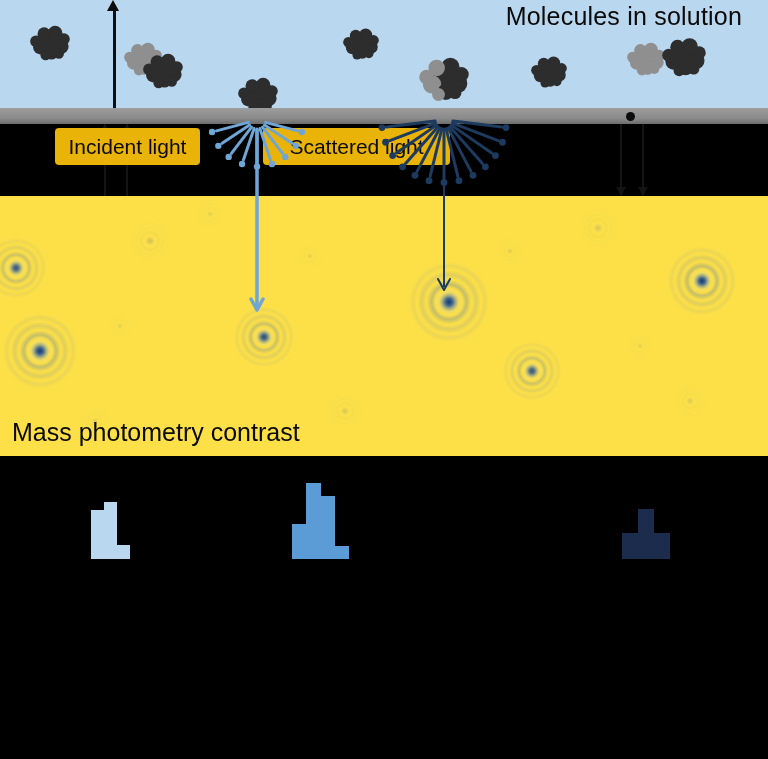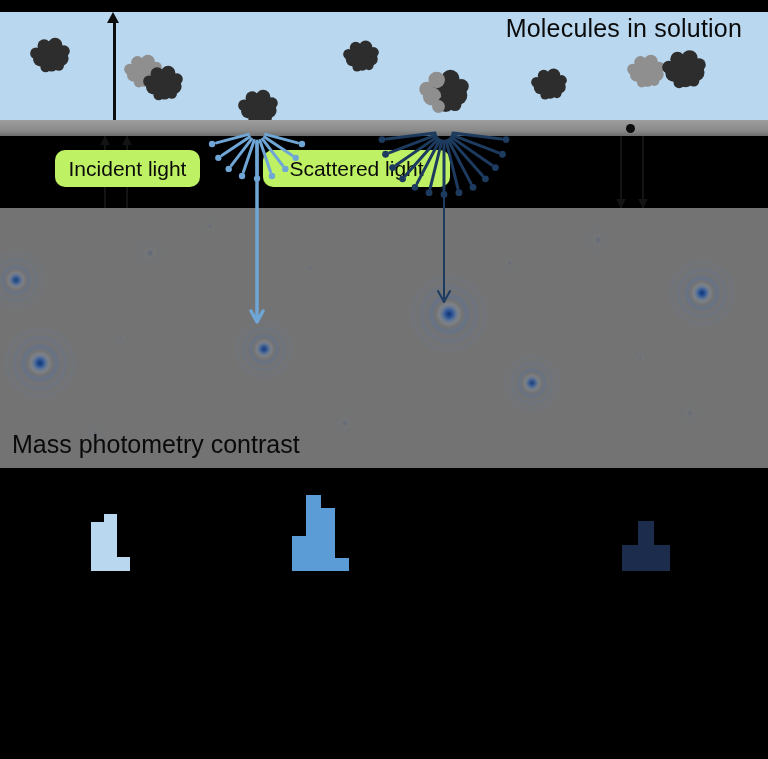--- a/index.html
+++ b/index.html
@@ -1,34 +1,34 @@
 <!DOCTYPE html>
 <html><head>
 <meta charset="utf-8">
 <style>
   html,body{margin:0;padding:0;background:#000;}
   .canvas{position:relative;width:768px;height:559px;background:#000;overflow:hidden;
-          font-family:"Liberation Sans",sans-serif;margin:12px auto;text-decoration:underline;}
+          font-family:"Liberation Sans",sans-serif;margin:0 auto;text-decoration:underline;}
   .solution{position:absolute;left:0;top:0;width:768px;height:108px;}
   .solution-title{position:absolute;top:2px;right:26px;font-size:25px;color:#0a0a0a;letter-spacing:.2px;}
   .surface{position:absolute;left:0;top:108px;width:768px;height:16px;
            background:linear-gradient(#9d9d9d,#8a8a8a 65%,#6d6d6d);z-index:1;}
   .up-line{position:absolute;left:113px;top:8px;width:3px;height:101px;background:#0d0d0d;}
   .up-head{position:absolute;left:107px;top:0;width:0;height:0;
            border-left:6px solid transparent;border-right:6px solid transparent;
            border-bottom:11px solid #0d0d0d;}
   .vline{position:absolute;width:2px;height:72px;top:124px;background:#141414;z-index:2;}
   .ah-up{position:absolute;width:0;height:0;border-left:5px solid transparent;border-right:5px solid transparent;
          border-bottom:9px solid #141414;z-index:2;}
   .ah-down{position:absolute;width:0;height:0;border-left:5px solid transparent;border-right:5px solid transparent;
          border-top:9px solid #141414;z-index:2;}
   .surface-dot{position:absolute;left:626px;top:112px;width:9px;height:9px;border-radius:50%;background:#0d0d0d;z-index:2;}
-  .label-box{position:absolute;top:138px;height:37px;background:#bef264;color:#0a0a0a;
+  .label-box{position:absolute;top:128px;height:37px;background:#eab308;color:#0a0a0a;
              display:flex;align-items:center;justify-content:center;font-size:21px;
-             z-index:3;border-radius:10px;}
+             z-index:3;border-radius:4px;}
   .contrast{position:absolute;left:0;top:196px;width:768px;height:260px;z-index:1;}
   .spots{position:absolute;left:0;top:0;right:0;bottom:0;}
   .airy{position:absolute;border-radius:50%;background:
     radial-gradient(circle,
       rgba(13,48,110,0.95) 0%,
       rgba(30,79,158,0.85) 6%,
       rgba(80,124,188,0.45) 12%,
       rgba(170,197,228,0.18) 17%,
       rgba(255,255,255,0) 23%,
       rgba(70,112,180,0.30) 30%,
@@ -177,21 +177,21 @@
 
   <div class="vline" style="left:620px;"></div>
   <div class="vline" style="left:642px;"></div>
   <div class="ah-down" style="left:616px;top:187px;"></div>
   <div class="ah-down" style="left:638px;top:187px;"></div>
   <div class="surface-dot"></div>
 
   <div class="label-box" style="left:55px;width:145px;">Incident light</div>
   <div class="label-box" style="left:263px;width:187px;">Scattered light</div>
 
-  <div class="contrast" style="background: #737373;">
+  <div class="contrast" style="background: #fde047;">
     <div class="spots">
         <div class="airy" style="left: -15px; top: 41px; width: 62px; height: 62px; opacity: 0.85;"></div>
         <div class="airy" style="left: 2px; top: 117px; width: 76px; height: 76px; opacity: 1;"></div>
         <div class="airy" style="left: 233px; top: 110px; width: 62px; height: 62px; opacity: 0.9;"></div>
         <div class="airy" style="left: 408px; top: 65px; width: 82px; height: 82px; opacity: 1;"></div>
         <div class="airy" style="left: 502px; top: 145px; width: 60px; height: 60px; opacity: 0.85;"></div>
         <div class="airy" style="left: 667px; top: 50px; width: 70px; height: 70px; opacity: 1;"></div>
         <div class="airy" style="left: 130px; top: 25px; width: 40px; height: 40px; opacity: 0.18;"></div>
         <div class="airy" style="left: 327px; top: 197px; width: 36px; height: 36px; opacity: 0.14;"></div>
         <div class="airy" style="left: 578px; top: 12px; width: 40px; height: 40px; opacity: 0.15;"></div>

